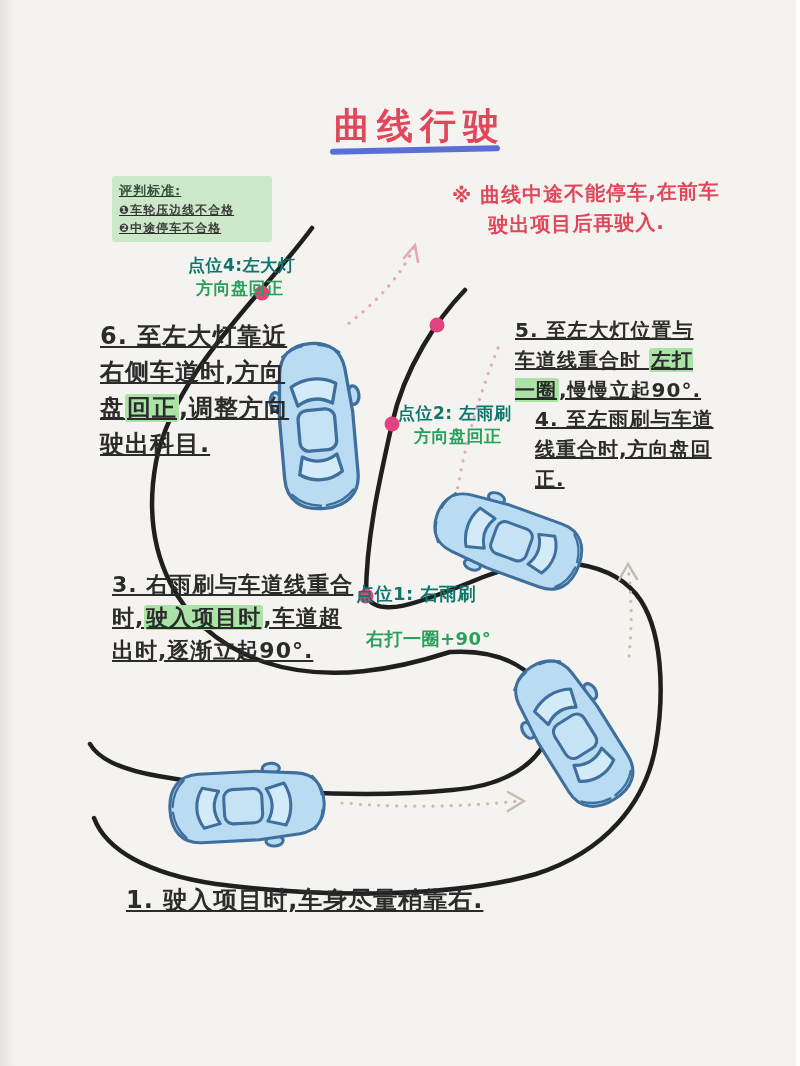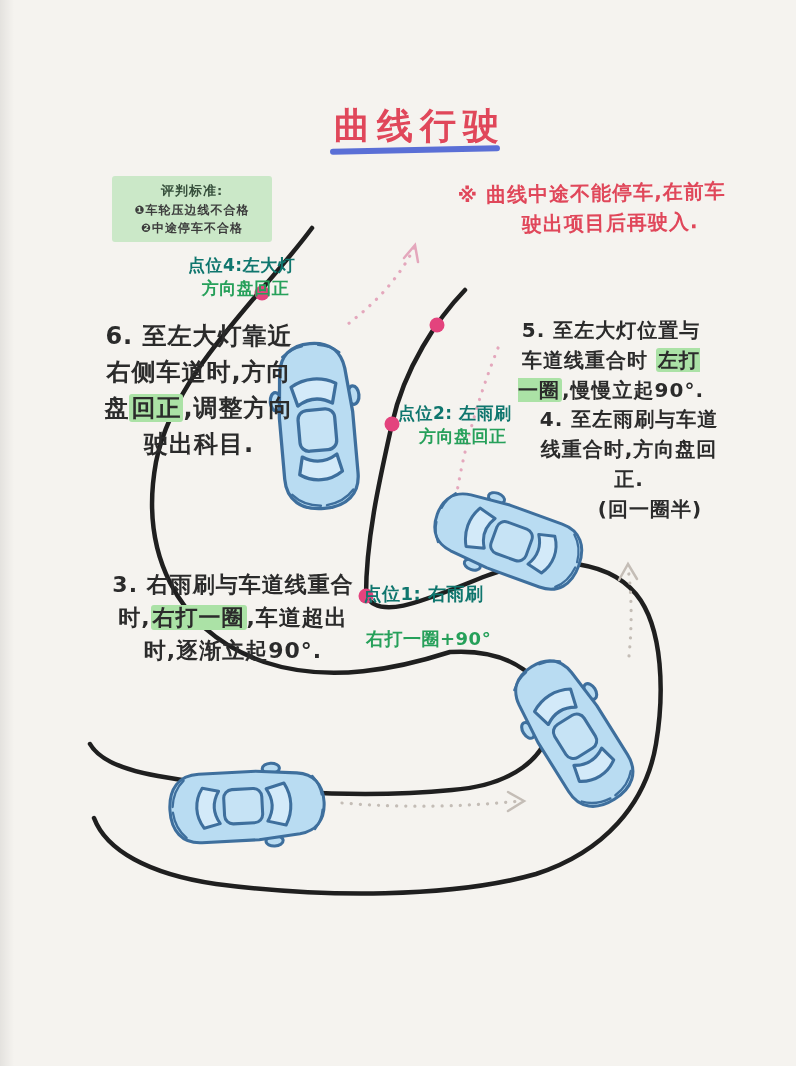--- a/index.html
+++ b/index.html
@@ -1,21 +1,21 @@
 <!DOCTYPE html>
 <html><head>
 <meta charset="utf-8">
 <style>
   html,body{margin:0;padding:0;}
   #page{position:relative;width:796px;height:1066px;background:#f5f3ef;overflow:hidden;
-        font-family:"DejaVu Sans",sans-serif;text-align:center;}
+        font-family:"DejaVu Sans",sans-serif;}
   #page::before{content:"";position:absolute;left:0;top:0;width:14px;height:100%;
         background:linear-gradient(90deg,rgba(0,0,0,.07),rgba(0,0,0,0));}
   .abs{position:absolute;}
-  .hand{font-weight:600;color:#2b2b2b;letter-spacing:1px;}
+  .hand{font-weight:600;color:#2b2b2b;letter-spacing:1px;text-decoration:underline;}
   .red{color:#0f766e;}
   .green{color:#26a05a;}
   .hl{background:#abe2a6;border-radius:3px;padding:0 2px;}
   .step{line-height:1.5;}
   #title{left:334px;top:102px;font-size:36px;font-weight:bold;color:#e0475a;letter-spacing:7px;}
   #title-underline{left:330px;top:147px;width:170px;height:6px;background:#5a6fd6;
         border-radius:3px;transform:rotate(-1.2deg);}
   #criteria{left:112px;top:176px;width:146px;background:#cbe8c8;border-radius:3px;
         padding:5px 7px;line-height:1.5;}
   #criteria .h{font-size:13px;font-weight:bold;color:#37503c;}
@@ -113,19 +113,20 @@
   </div>
   <div class="abs" style="left:356px;top:582px;">
     <div class="ptname red" style="font-size:18px;">点位1: 右雨刷</div>
     <div class="ptaction green" style="font-size:18px;margin-left:10px;margin-top:21px;">右打一圈+90°</div>
   </div>
 
   <div id="step6" class="abs hand step"><span>6. 至左大灯靠近右侧车道时,方向盘</span><span class="hl">回正</span><span>,调整方向驶出科目.</span></div>
 
   <div id="step5" class="abs hand step"><span>5. 至左大灯位置与车道线重合时 </span><span class="hl">左打一圈</span><span>,慢慢立起90°.</span></div>
 
-  <div id="step4" class="abs hand step"><span>4. 至左雨刷与车道线重合时,方向盘回正.</span><span class="l2">(回一圈半)</span></div>
+  <div id="step4" class="abs hand step"><span>4. 至左雨刷与车道线重合时,方向盘回正.</span></div>
 
-  <div id="step3" class="abs hand step"><span>3. 右雨刷与车道线重合时,</span><span class="hl">右打一圈</span><span>,车道超出时,逐渐立起90°.</span></div>
+  <div id="step3" class="abs hand step"><span>3. 右雨刷与车道线重合时,</span><span class="hl">驶入项目时</span><span>,车道超出时,逐渐立起90°.</span></div>
 
+  <div id="step1" class="abs hand step">1.  驶入项目时,车身尽量稍靠右.</div>
 
 
 </div>
 
 </body></html>

